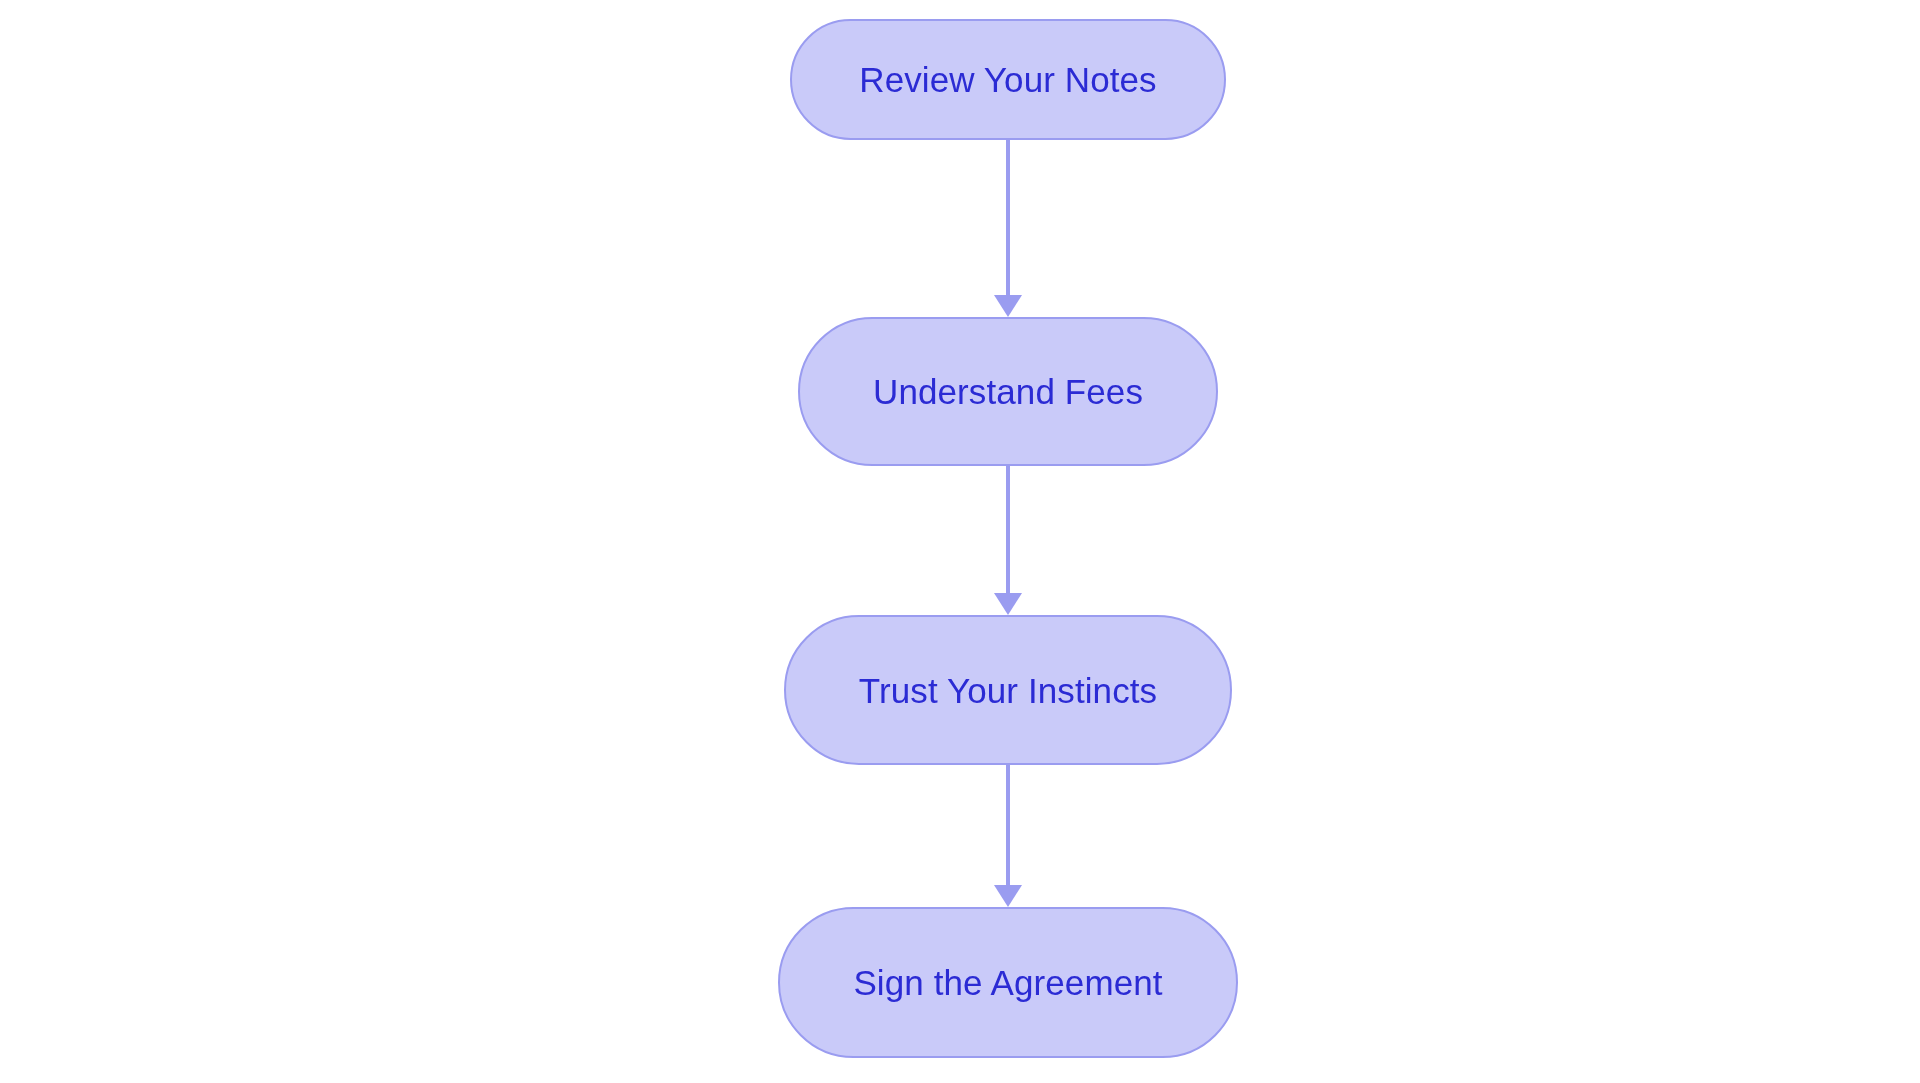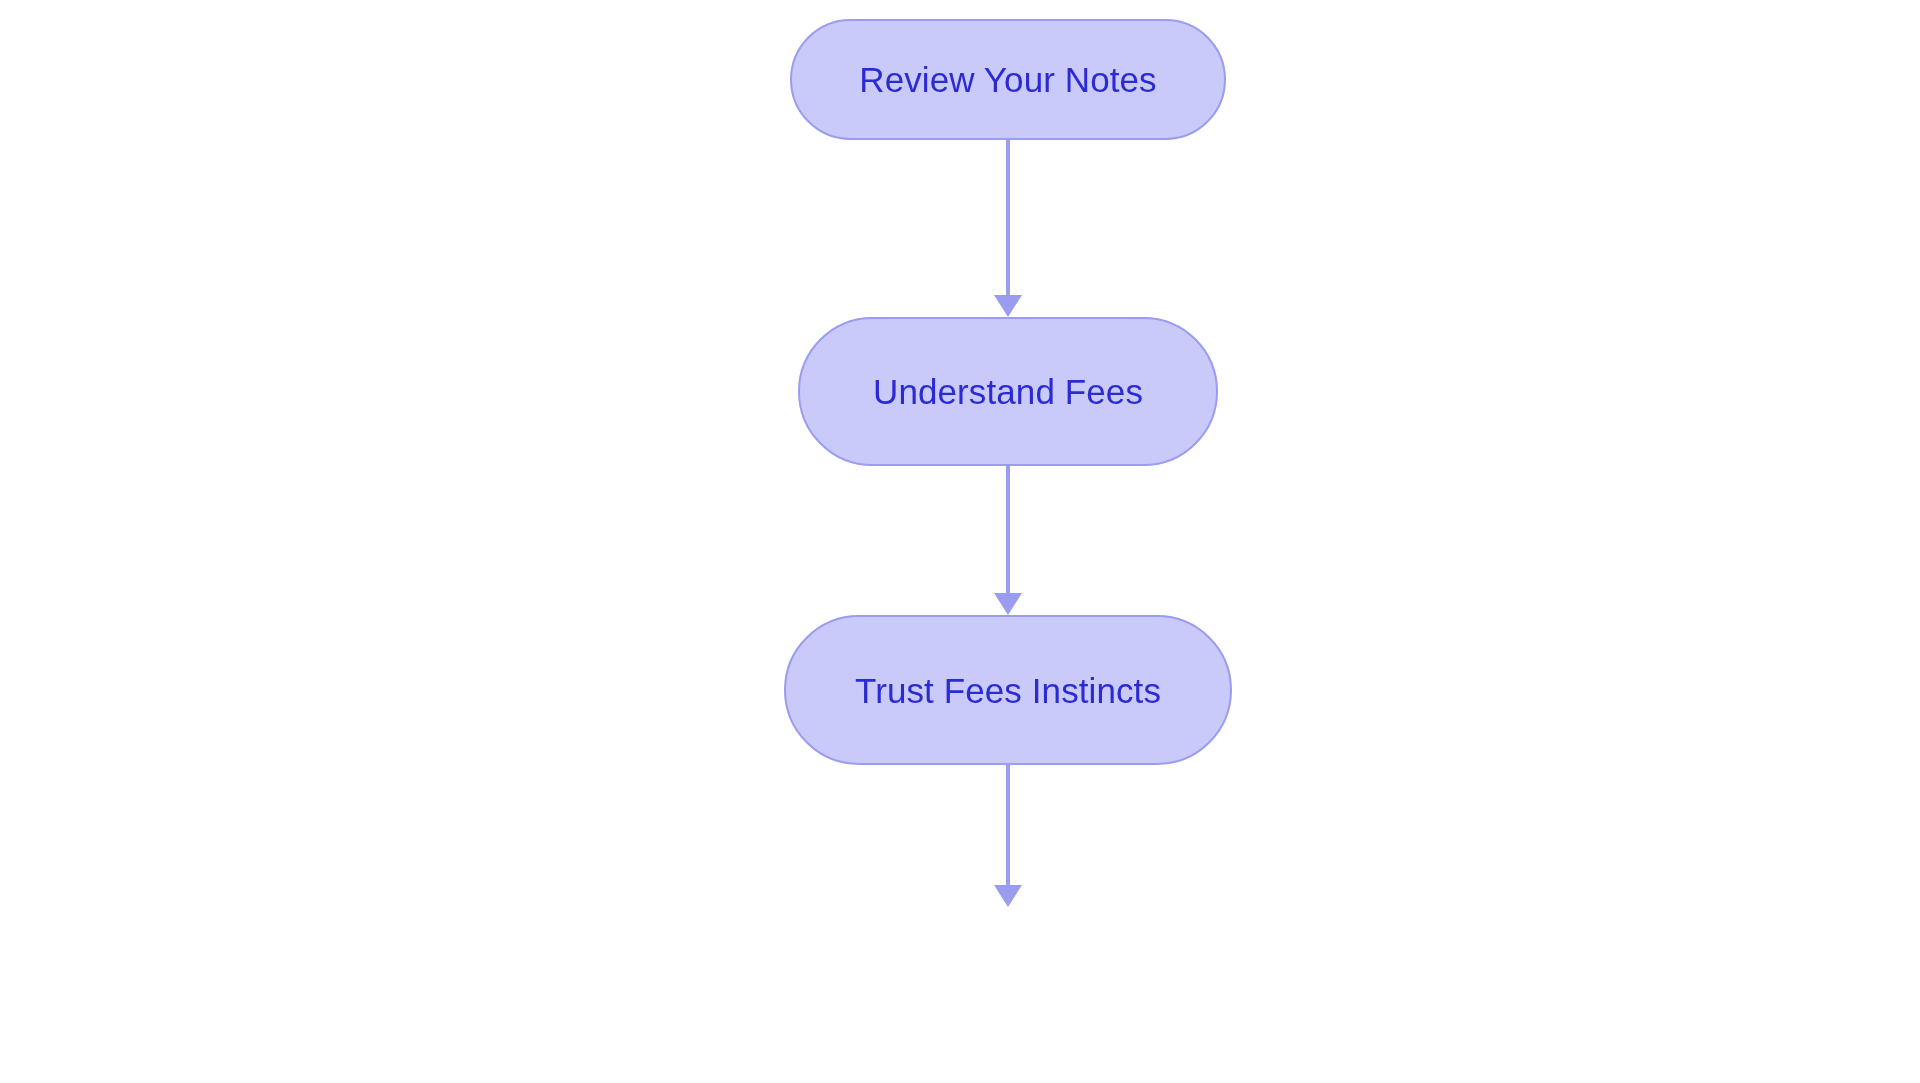--- a/index.html
+++ b/index.html
@@ -93,23 +93,26 @@
     <div class="node" style="width:420px; height:149px;align-items:center;">
       <span class="node-label">Understand Fees</span>
     </div>
 
     <div class="connector" style="height:149px;">
       <div class="connector-line"></div>
       <div class="connector-head"></div>
     </div>
 
     <div class="node" style="width:448px; height:150px;">
-      <span class="node-label">Trust Fees Instincts</span>
+      <span class="node-label">Trust Your Instincts</span>
     </div>
 
     <div class="connector" style="height:142px;">
       <div class="connector-line"></div>
       <div class="connector-head"></div>
     </div>
 
+    <div class="node" style="width:460px; height:151px;">
+      <span class="node-label">Sign the Agreement</span>
+    </div>
 
   </div>
 </div>
 
 </body></html>

